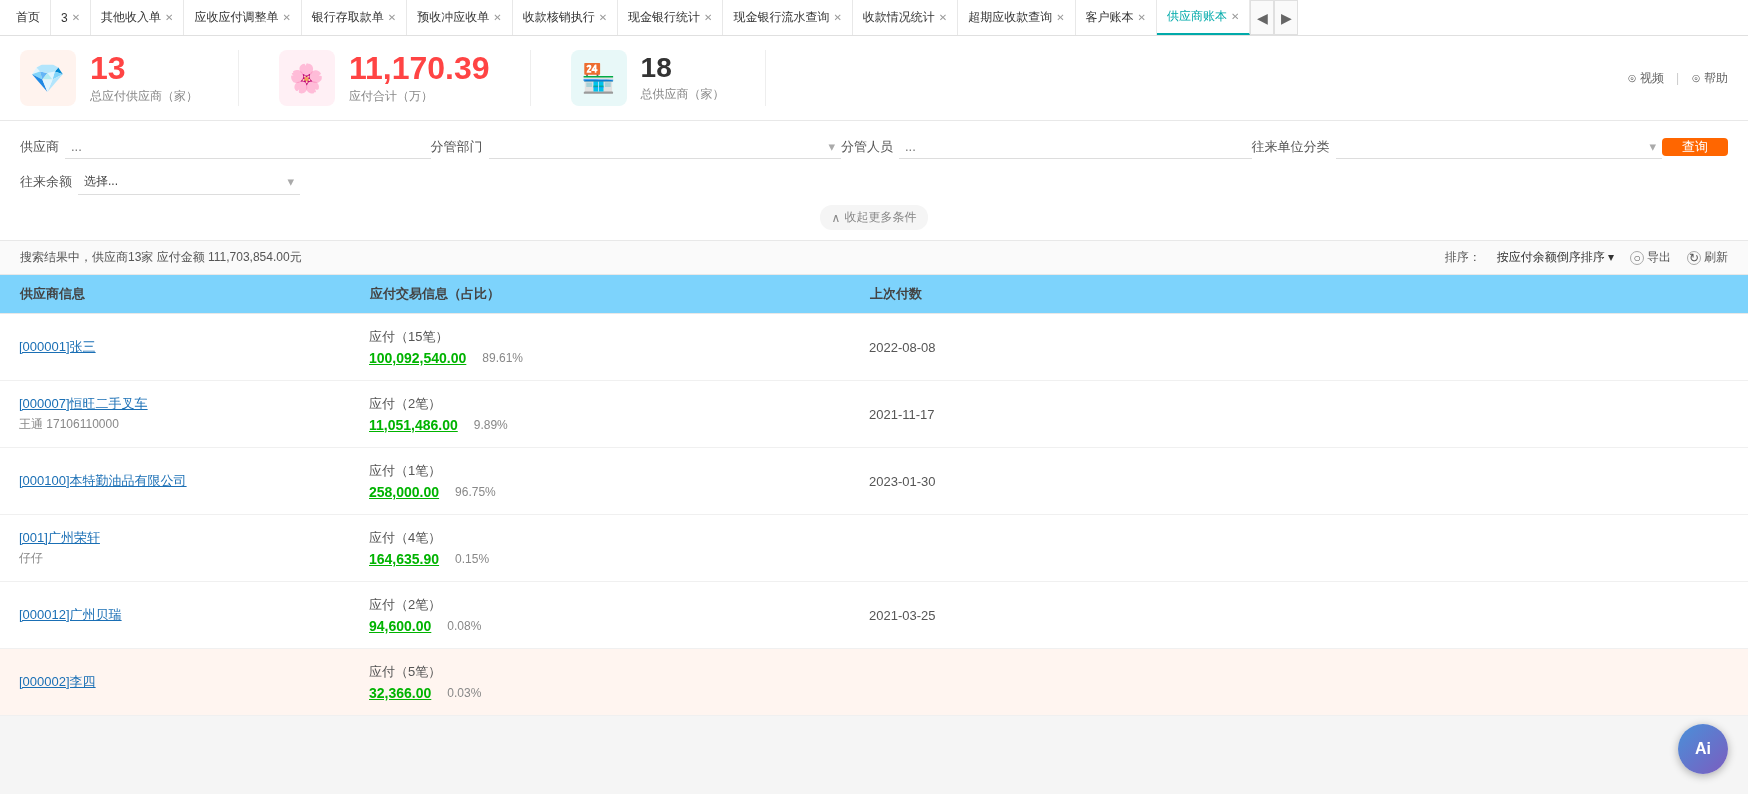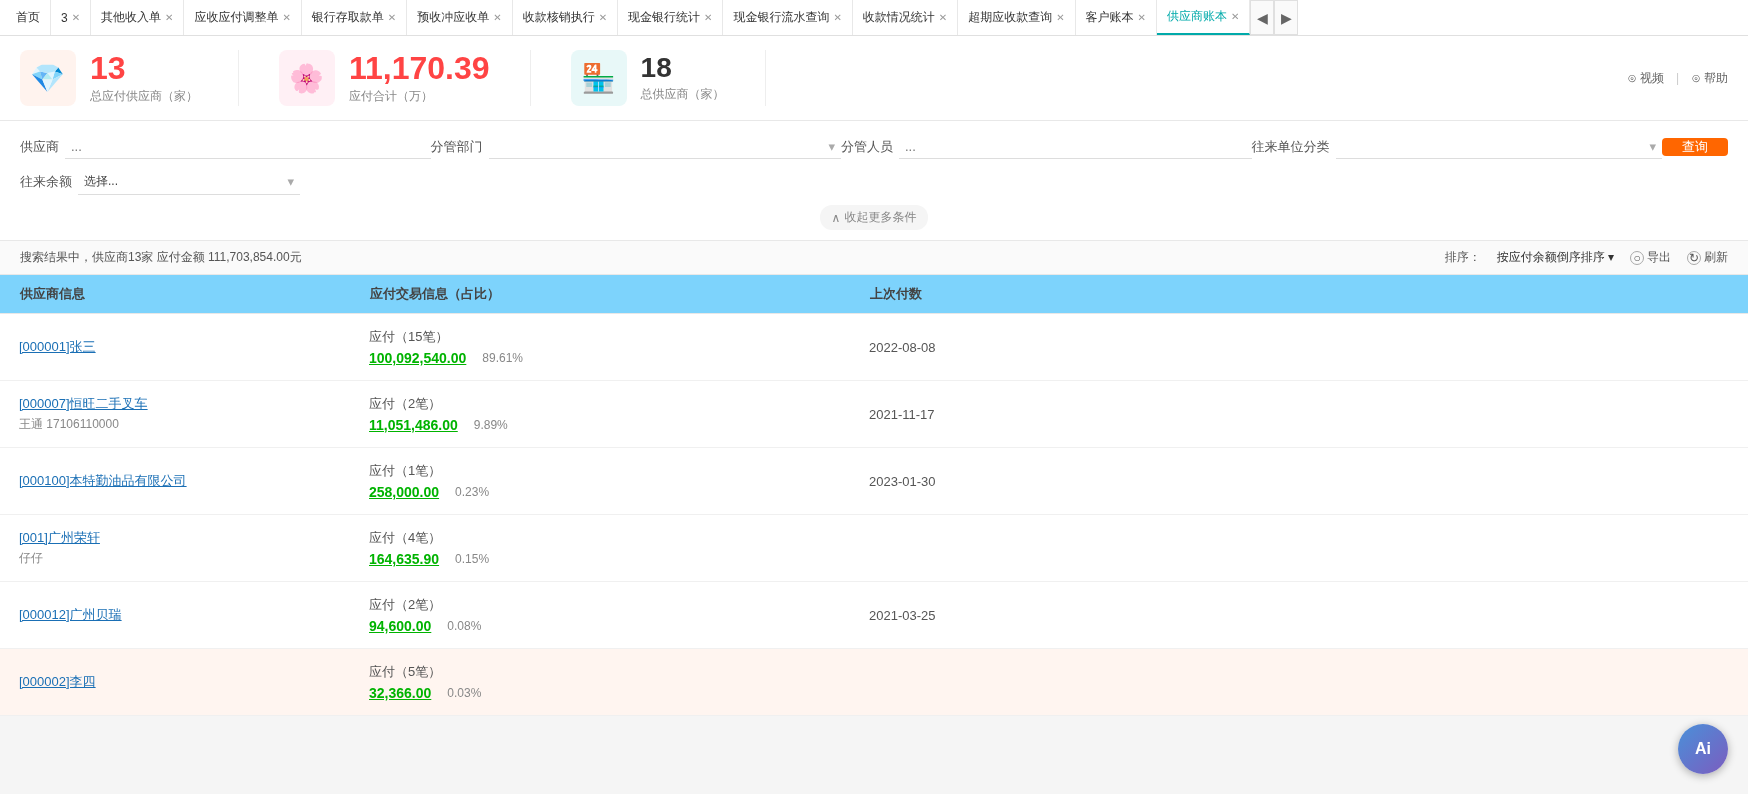--- a/index.html
+++ b/index.html
@@ -457,21 +457,21 @@
   </div>
 
   <div class="table-row">
     <div class="col-supplier">
       <div class="supplier-link">[000100]本特勤油品有限公司</div>
     </div>
     <div class="col-transaction">
       <div class="tx-label">应付（1笔）</div>
       <div class="tx-row">
         <span class="tx-amount">258,000.00</span>
-        <span class="tx-pct">0.23%</span>
+        <span class="tx-pct">96.75%</span>
       </div>
     </div>
     <div class="col-lastpay">
       <span class="last-pay-date">2023-01-30</span>
     </div>
   </div>
 
   <div class="table-row">
     <div class="col-supplier">
       <div class="supplier-link">[001]广州荣轩</div>

